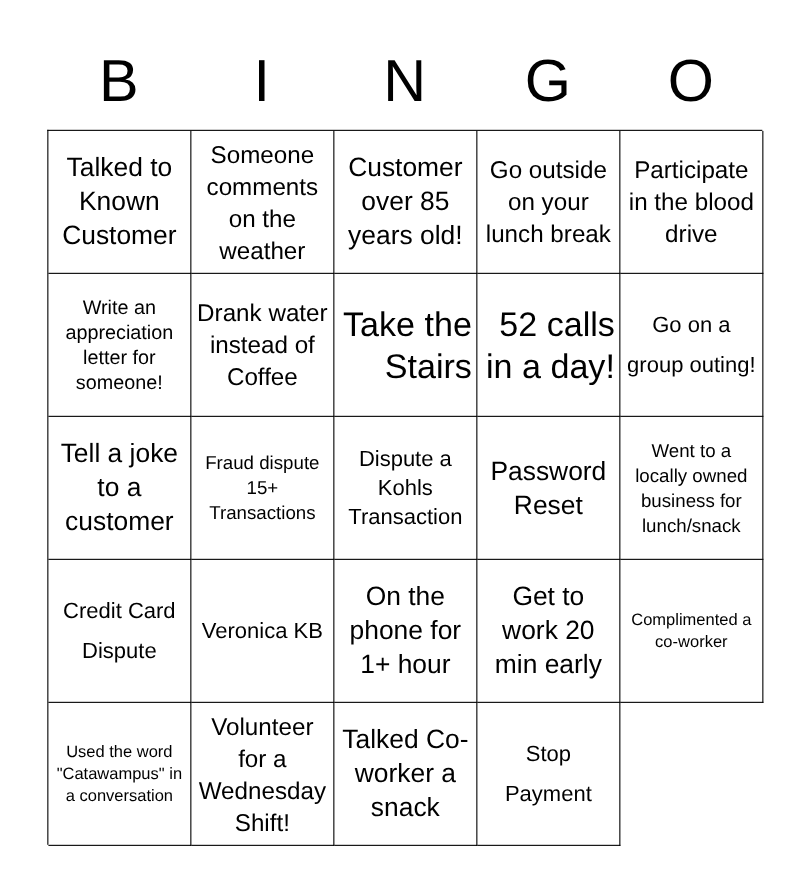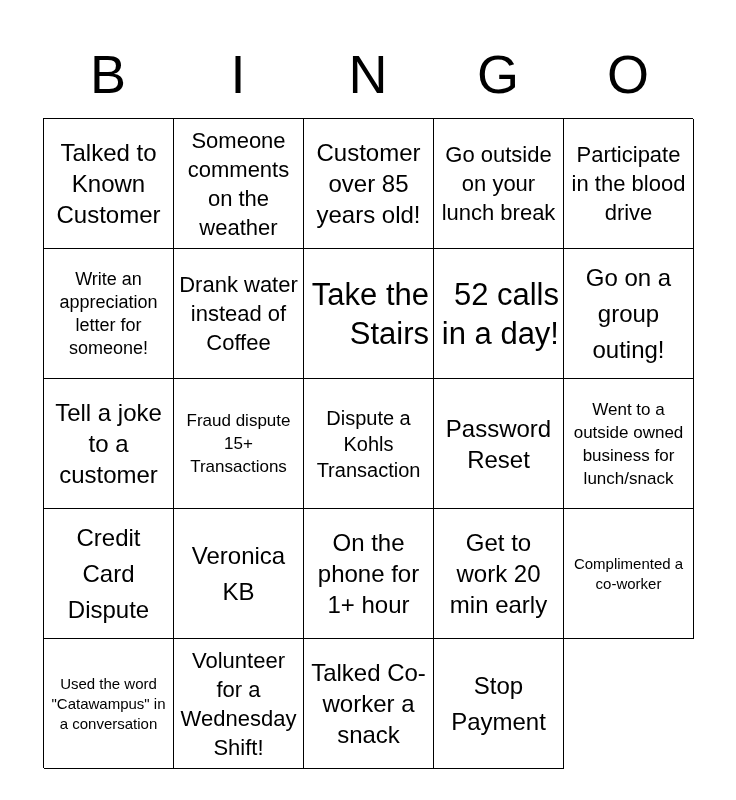--- a/index.html
+++ b/index.html
@@ -51,21 +51,21 @@
       align-items: center;
       justify-content: center;
       text-align: center;
       padding: 0 4px;
       cursor: pointer;
     }
     .cell span {
       display: block;
     }
     .fs-xl { font-size: 31px; line-height: 39px; text-align: right; }
-    .fs-lg { font-size: 24px; line-height: 36px; }
+    .fs-lg { font-size: 20px; line-height: 36px; }
     .fs-m  { font-size: 24px; line-height: 31px; }
     .fs-ms { font-size: 22px; line-height: 29px; }
     .fs-s  { font-size: 20px; line-height: 26px; }
     .fs-xs { font-size: 18px; line-height: 23px; }
     .fs-xxs { font-size: 17px; line-height: 23px; }
     .fs-tiny { font-size: 15px; line-height: 20px; }
   </style>
 </head>
 <body>
 
@@ -117,21 +117,21 @@
   <div class="cell fs-xxs">
       <span>Fraud dispute 15+ Transactions</span>
     </div>
   <div class="cell fs-s">
       <span>Dispute a Kohls Transaction</span>
     </div>
   <div class="cell fs-m">
       <span>Password Reset</span>
     </div>
   <div class="cell fs-xxs">
-      <span>Went to a outside owned business for lunch/snack</span>
+      <span>Went to a locally owned business for lunch/snack</span>
     </div>
 
   <div class="cell fs-lg">
       <span>Credit Card Dispute</span>
     </div>
   <div class="cell fs-lg">
       <span>Veronica KB</span>
     </div>
   <div class="cell fs-m">
       <span>On the phone for 1+ hour</span>

